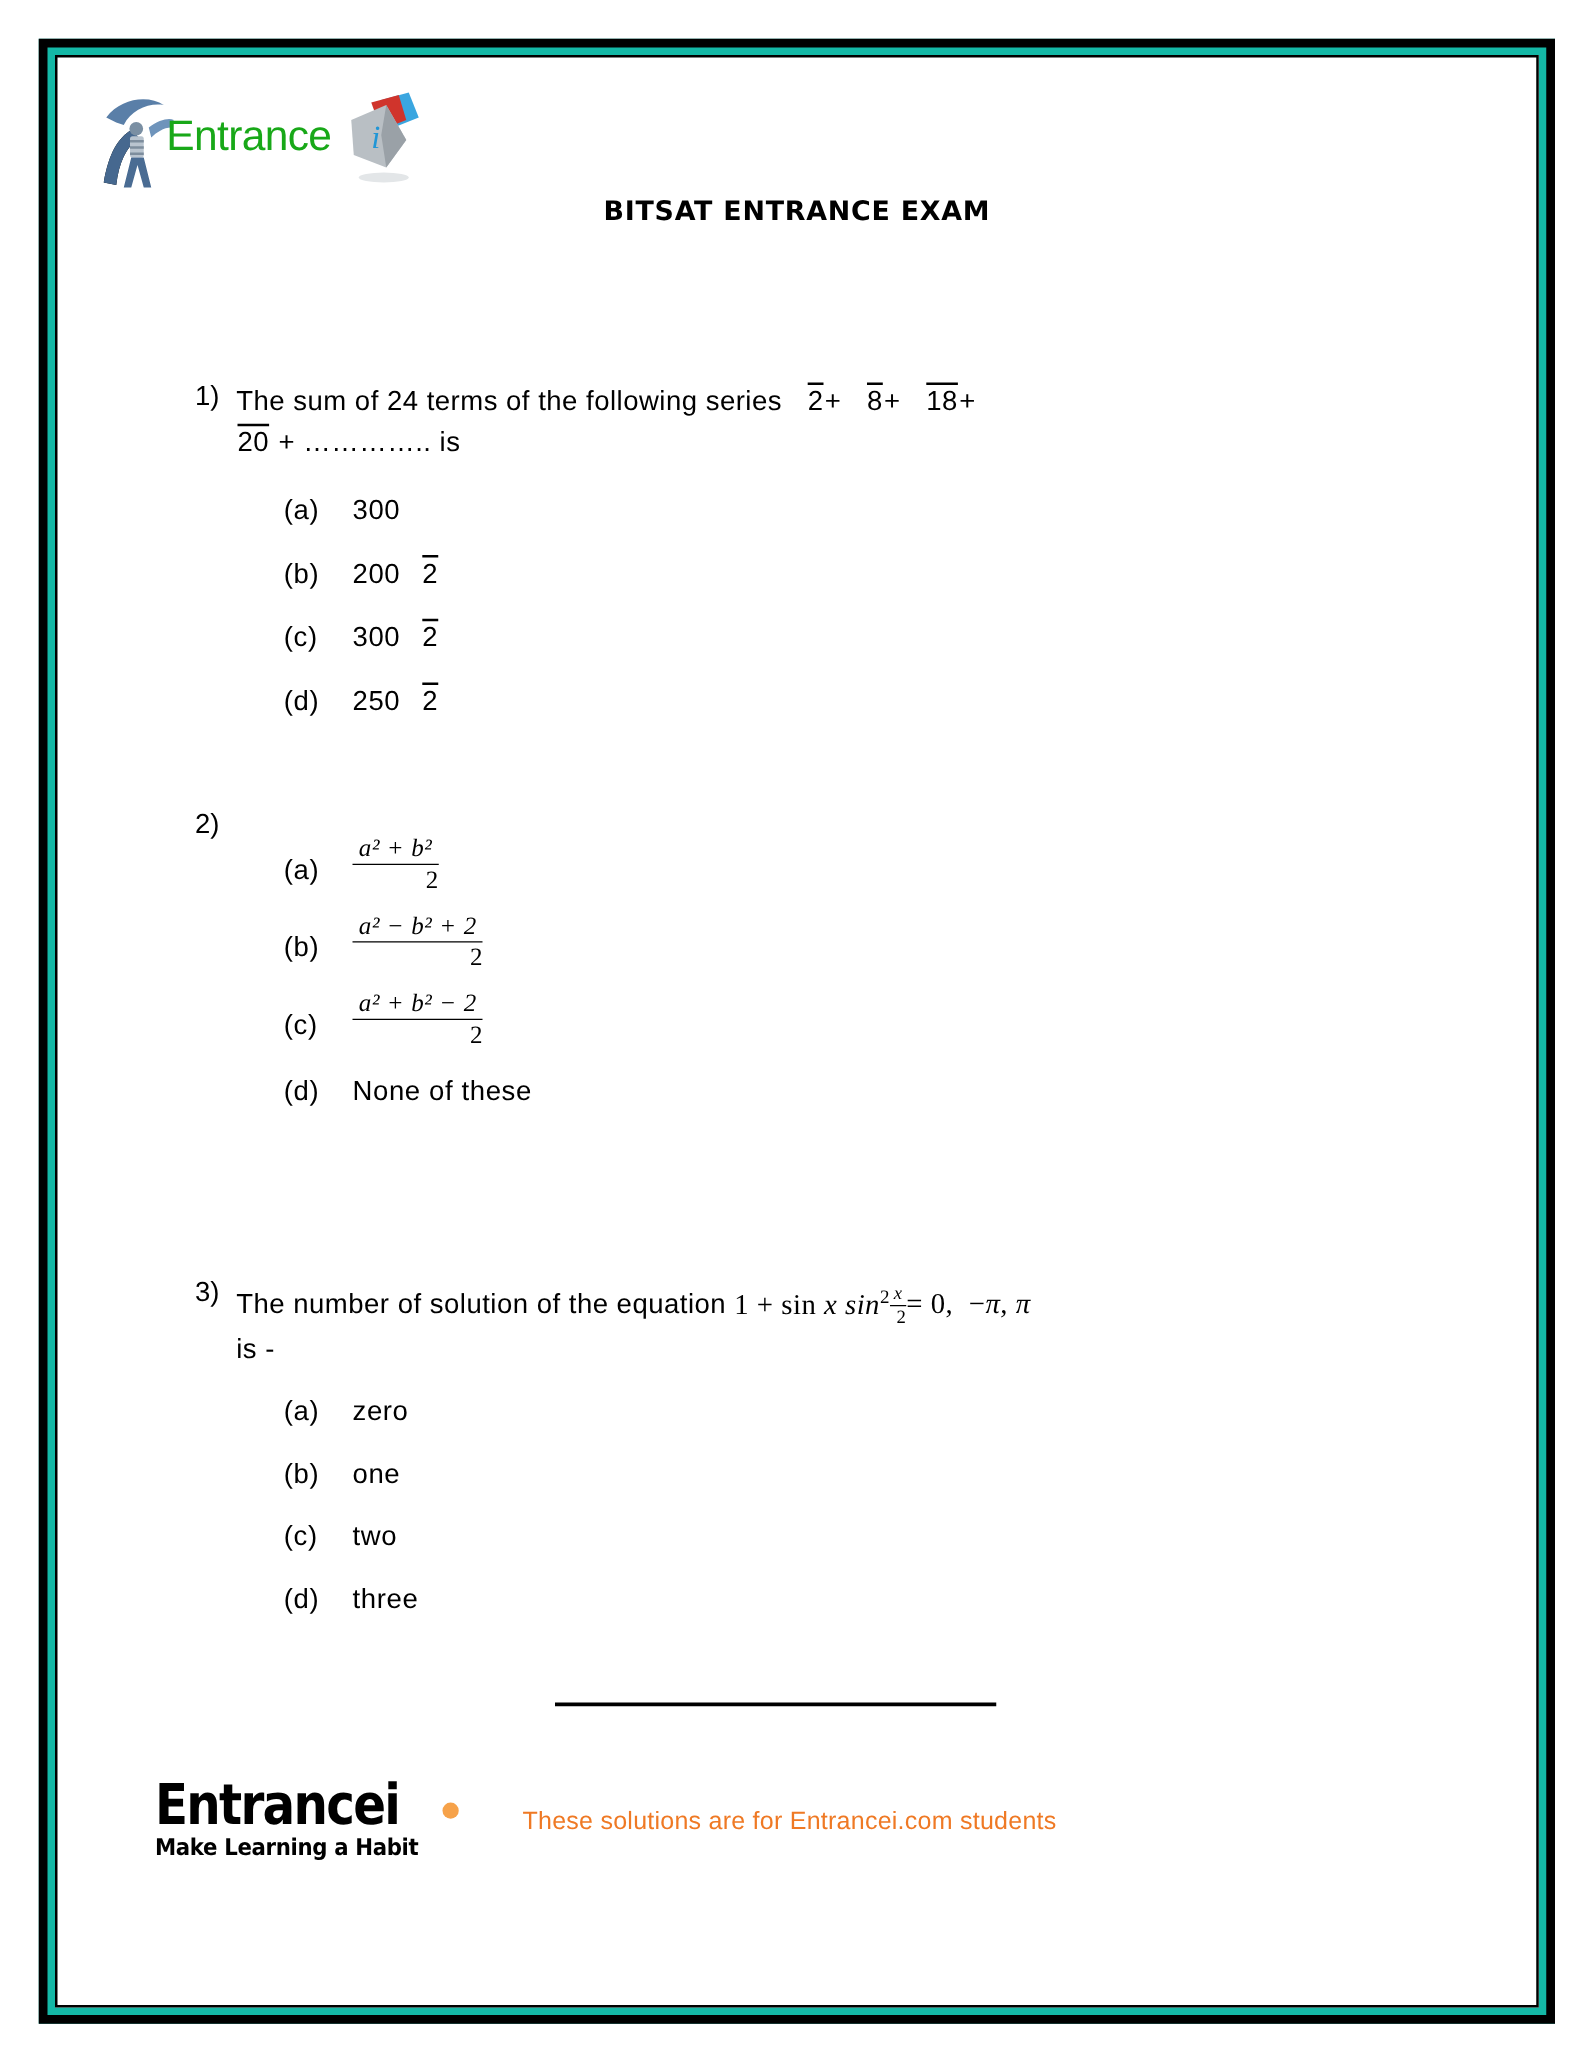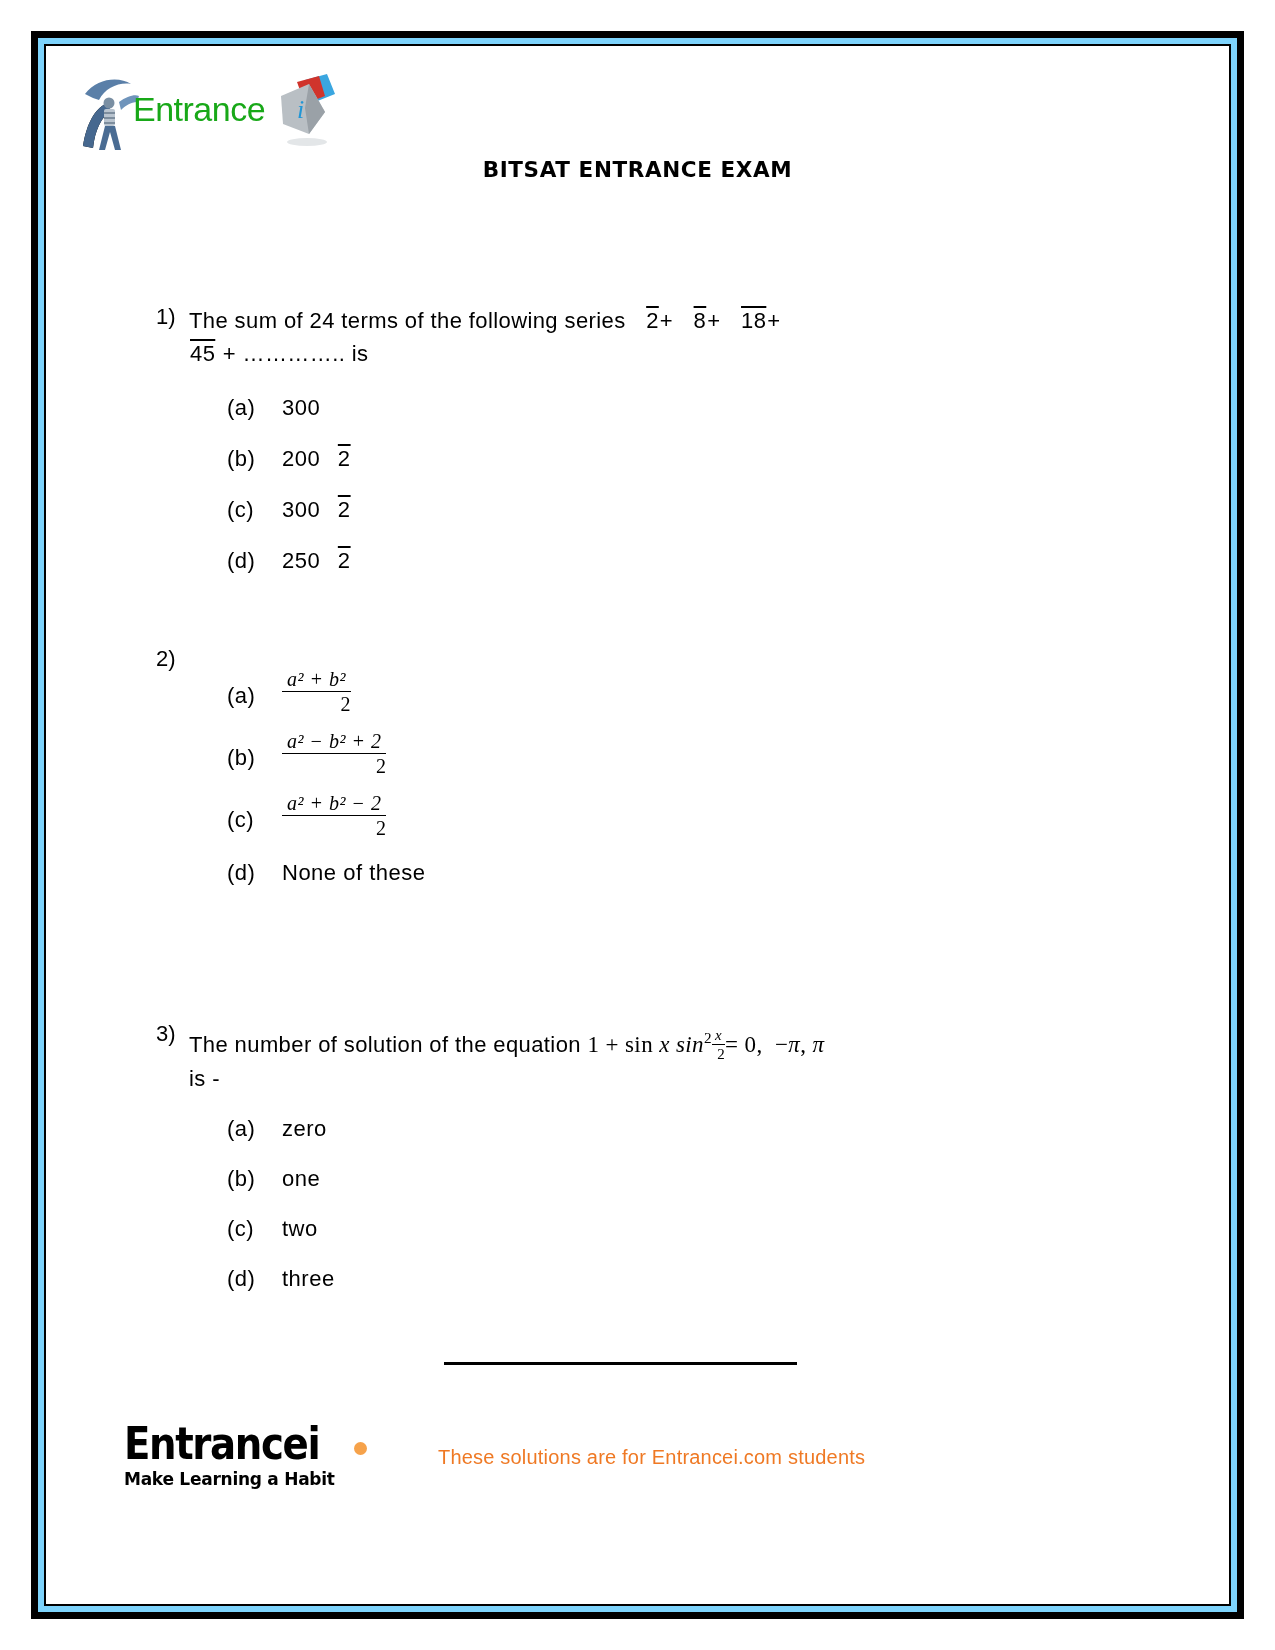--- a/index.html
+++ b/index.html
@@ -17,21 +17,21 @@
 
   
   .page-outer {
     position: absolute;
     left: 31px;
     top: 31px;
     width: 1213px;
     height: 1588px;
     border: 7px solid #000000;
     box-sizing: border-box;
-    background: #7dd3fc;
+    background: #14b8a6;
   }
   .page-inner {
     position: absolute;
     left: 6px;
     top: 6px;
     right: 6px;
     bottom: 6px;
     border: 2px solid #000000;
     box-sizing: border-box;
     background: #ffffff;
@@ -216,21 +216,21 @@
     font-weight: bold;
     font-size: 18.5px;
     letter-spacing: -0.3px;
     margin-top: 1px;
     transform: scaleX(0.92);
     transform-origin: left center;
     display: inline-block;
   }
   .footer-note {
     position: absolute;
-    left: 392px;
+    left: 372px;
     top: 1400px;
     font-family: "Liberation Sans", sans-serif;
     font-size: 20px;
     color: #ef7924;
     letter-spacing: 0.2px;
   }
 </style>
 </head>
 <body>
 
@@ -266,21 +266,21 @@
 
     <div class="q-block" style="top:258px;">
       <div class="q-row">
         <span class="q-num">1)</span>
         <div class="q-text">
           <span>The  sum  of  24  terms  of  the  following  series</span>
           &nbsp;&nbsp;<span class="radwrap"><span class="rad">2</span>+</span>
           &nbsp;&nbsp;<span class="radwrap"><span class="rad">8</span>+</span>
           &nbsp;&nbsp;<span class="radwrap"><span class="rad">18</span>+</span>
           <br>
-          <span class="radwrap"><span class="rad">45</span></span>
+          <span class="radwrap"><span class="rad">20</span></span>
           <span>+  …………..  is</span>
         </div>
       </div>
 
       <div class="opt" style="margin-top:22px;">
         <span class="opt-lbl">(a)</span>
         <span class="opt-val">300</span>
       </div>
       <div class="opt" style="margin-top:19px;">
         <span class="opt-lbl">(b)</span>

